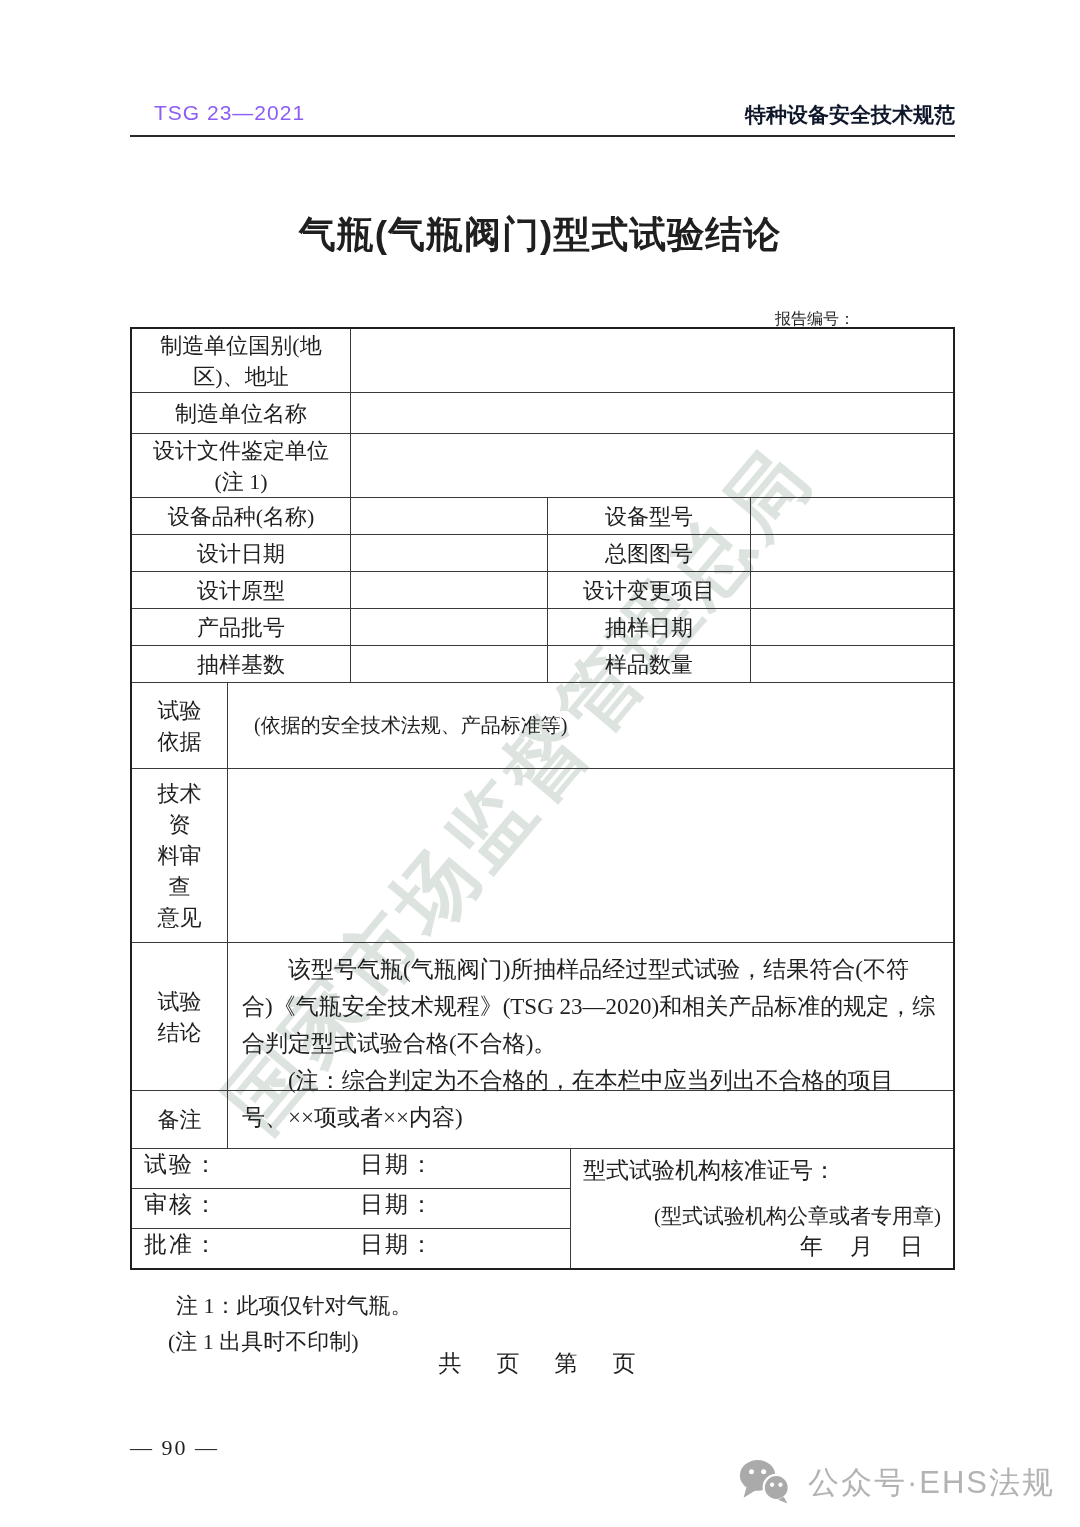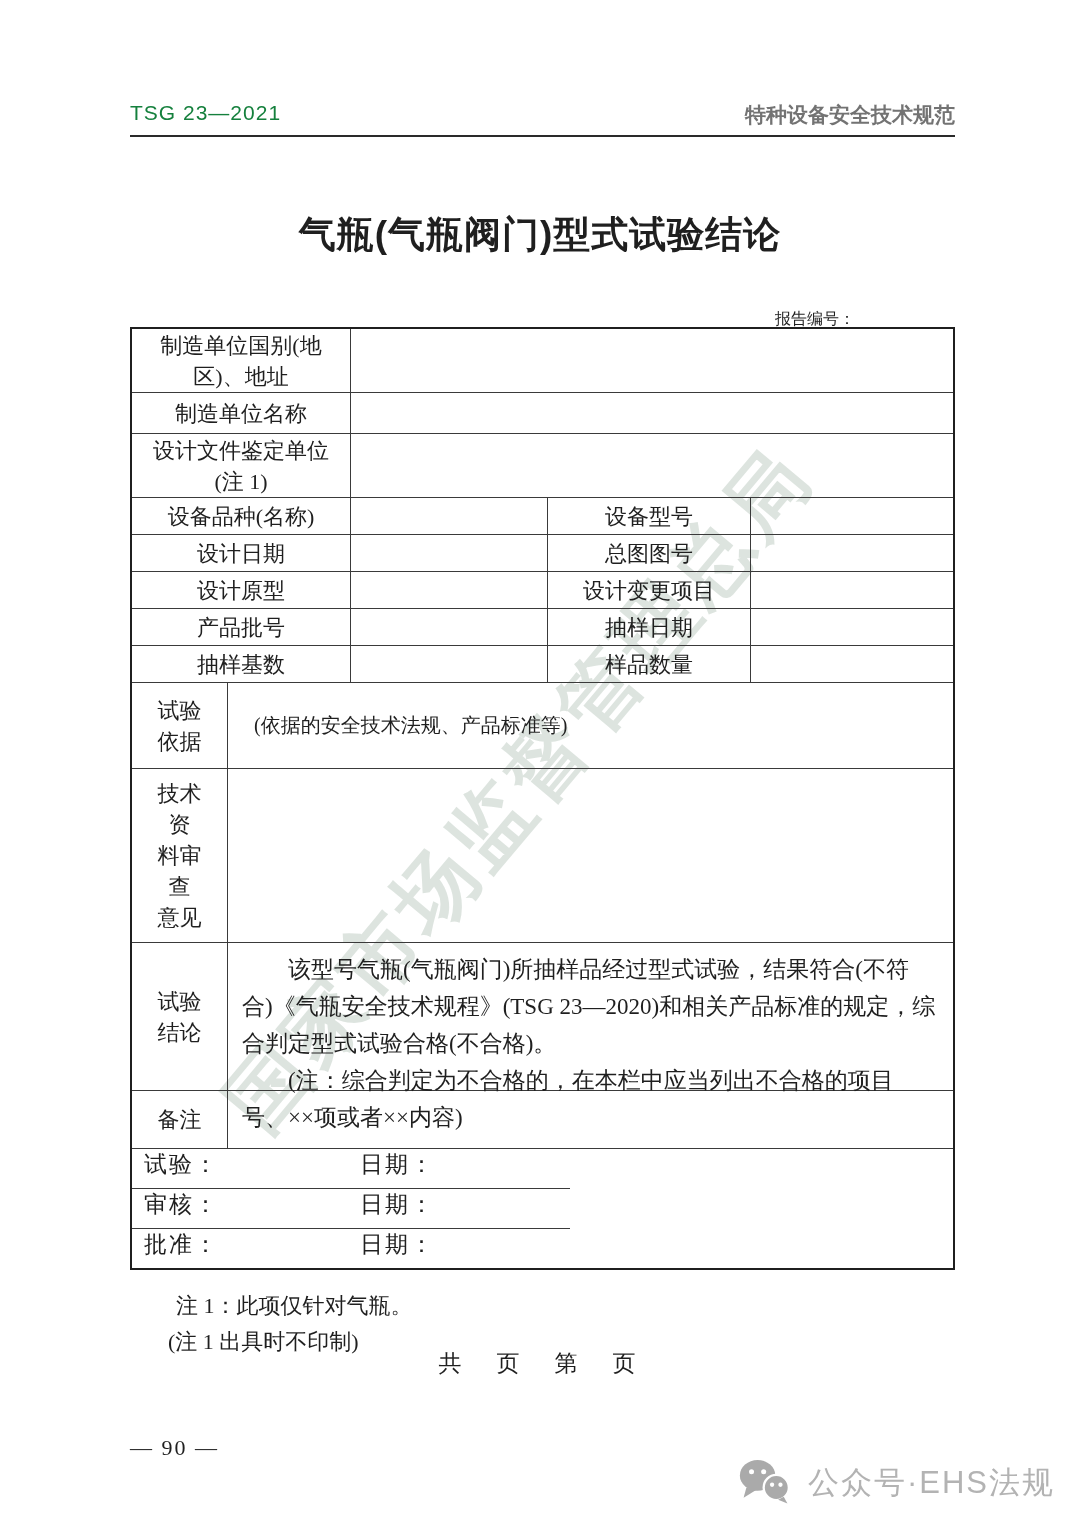--- a/index.html
+++ b/index.html
@@ -26,25 +26,25 @@
   }
   
   .header{
     position:absolute;left:130px;top:101px;width:825px;height:34px;
     border-bottom:2px solid #2a2a2a;
     display:flex;justify-content:space-between;align-items:flex-start;
     z-index:2;
   }
   .header .doc-code{
     font-family:"Liberation Sans","DejaVu Sans",sans-serif;
-    font-size:21px;letter-spacing:1px;color:#15803d;
+    font-size:21px;letter-spacing:1px;color:#8b5cf6;margin-left:24px;
   }
   .header .spec-title{
     font-family:"Liberation Sans","DejaVu Sans",sans-serif;
-    font-weight:bold;font-size:21px;color:#737373;
+    font-weight:bold;font-size:21px;color:#0f172a;
   }
   
   .doc-title{
     position:absolute;left:0;top:210px;width:1080px;text-align:center;
     font-family:"Liberation Sans","DejaVu Sans",sans-serif;
     font-weight:bold;font-size:37px;letter-spacing:1px;z-index:2;
   }
   .report-no{
     position:absolute;left:130px;top:309px;width:825px;box-sizing:border-box;
     text-align:right;padding-right:100px;font-size:16px;z-index:2;
@@ -214,20 +214,25 @@
         </div>
         <div class="sig-row">
           <span class="sig-name">审核：</span>
           <span class="sig-date">日期：</span>
         </div>
         <div class="sig-row">
           <span class="sig-name">批准：</span>
           <span class="sig-date">日期：</span>
         </div>
       </div>
+      <div class="sig-right">
+        <div class="cert-label">型式试验机构核准证号：</div>
+        <div class="seal-note">(型式试验机构公章或者专用章)</div>
+        <div class="date-line">年　月　日</div>
+      </div>
     </div>
 
   </div>
 
   <div class="notes">
     <div class="n1">注 1：此项仅针对气瓶。</div>
     <div class="n2">(注 1 出具时不印制)</div>
   </div>
 
   <div class="pages-line">共　页　第　页</div>

